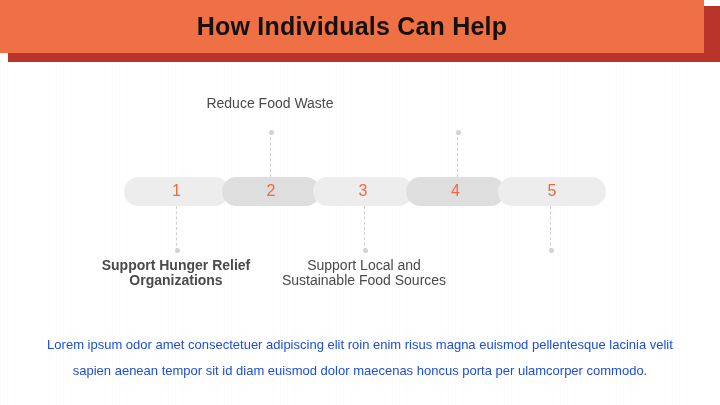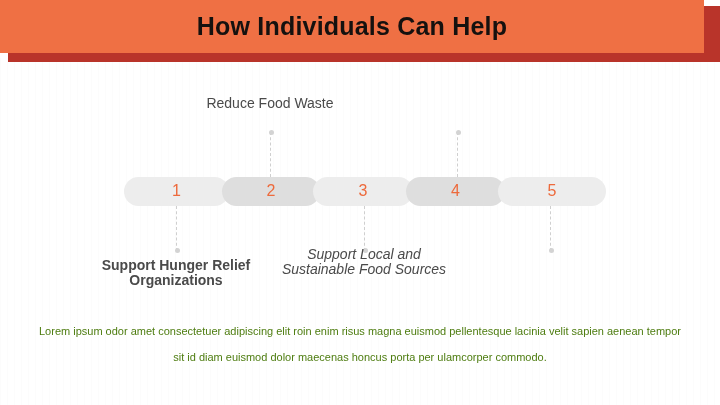--- a/index.html
+++ b/index.html
@@ -98,26 +98,26 @@
     color:#4a4a4a;
     line-height:15px;
     white-space:pre-line;
   }
   .caption.top    { }
   .caption.bottom { }
 
   
   .body-copy {
     position:absolute;
-    left:36px; top:318px;
+    left:36px; top:332px;
     width:648px;
     text-align:center;
-    font-size:11px;
+    font-size:13px;
     line-height:26px;
-    color:#4d7c0f;
+    color:#1d4ed8;
   }
 </style>
 </head>
 <body>
 
 <div id="slide">
 
   <div class="texture"></div>
 
   <div style="position:absolute;left:0;top:0;width:720px;height:68px;">
@@ -168,19 +168,19 @@
     </div>
 
     <div class="pill light" style="left:374px; width:108px;">
       <span class="pill-num">5</span>
     </div>
   </div>
 
   <div class="caption bottom" style="left:96px; top:258px; width:160px;font-weight:bold;">Support Hunger Relief
 Organizations</div>
 
-  <div class="caption bottom" style="left:276px; top:247px; width:176px;font-style:italic;">Support Local and
+  <div class="caption bottom" style="left:276px; top:258px; width:176px;">Support Local and
 Sustainable Food Sources</div>
 
 
   <div class="body-copy">Lorem ipsum odor amet consectetuer adipiscing elit roin enim risus magna euismod pellentesque lacinia velit sapien aenean tempor sit id diam euismod dolor maecenas honcus porta per ulamcorper commodo.</div>
 
 </div>
 
 </body></html>

